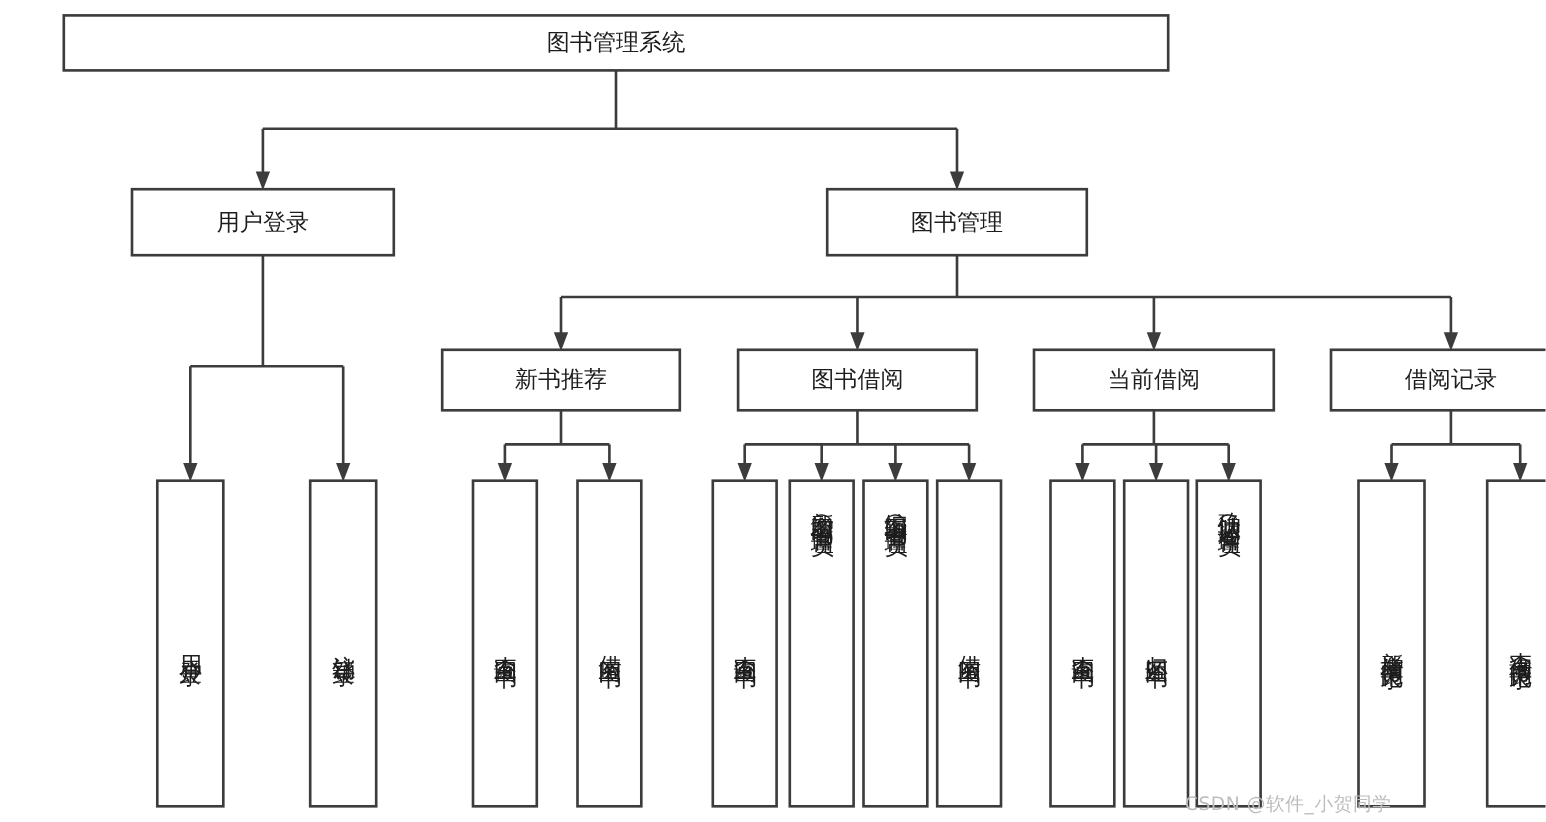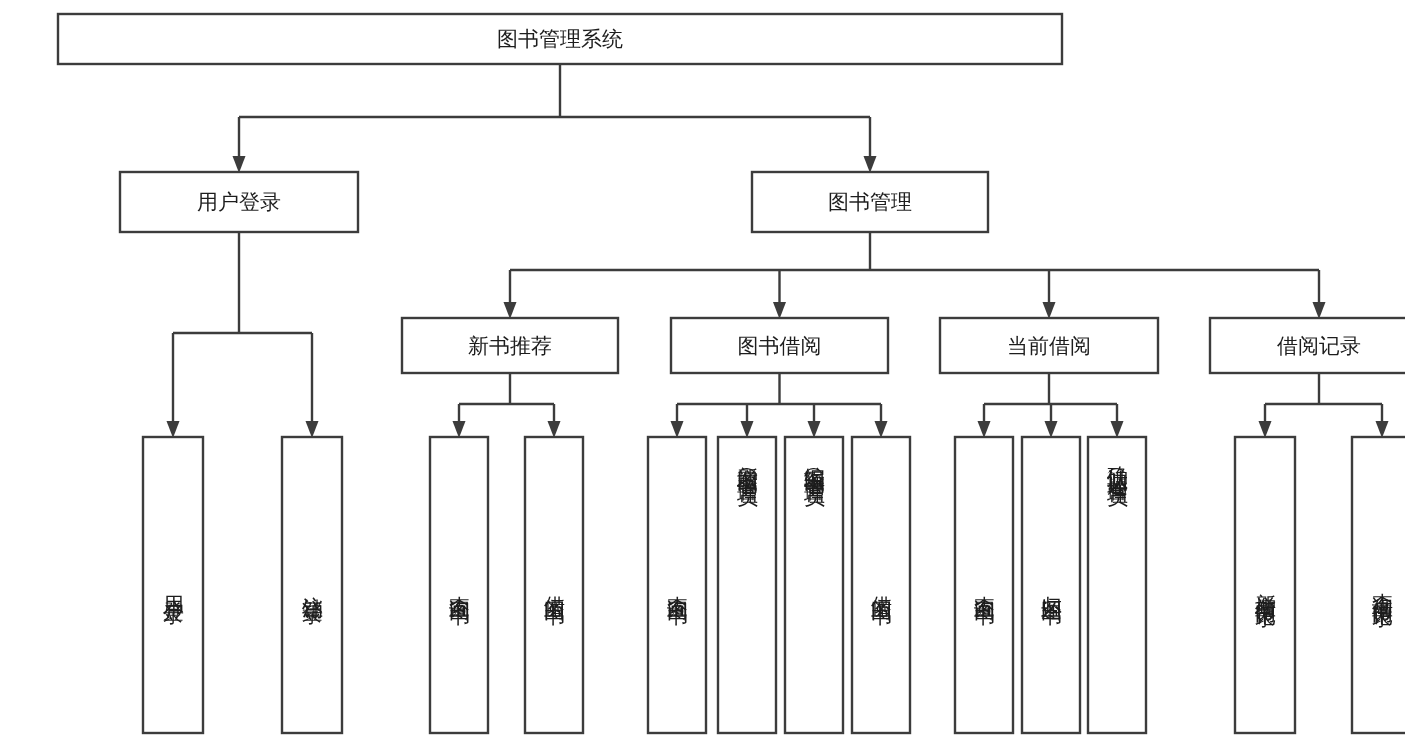--- a/index.html
+++ b/index.html
@@ -198,13 +198,14 @@
       <div class="vtext-wrap" style="position: absolute; left: 1048px; top: 449px; width: 58px; height: 272px; align-items: flex-start;">
         <span class="vtext">确认归还（管理员）</span>
       </div>
       <div class="vtext-wrap" style="position: absolute; left: 1195px; top: 449px; width: 60px; height: 272px; align-items: center;">
         <span class="vtext">新增借阅记录</span>
       </div>
       <div class="vtext-wrap" style="position: absolute; left: 1312px; top: 449px; width: 60px; height: 272px; align-items: center;">
         <span class="vtext">查询借阅记录</span>
       </div>
     </div>
+  <div class="watermark">CSDN @软件_小贺同学</div>
 </div>
 
 </body></html>

